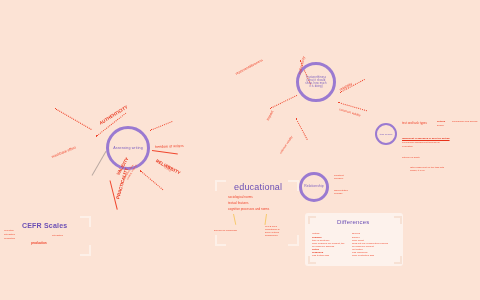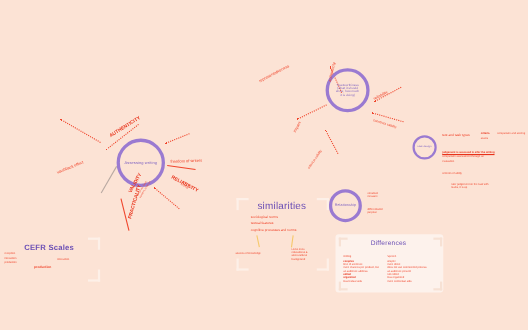--- a/index.html
+++ b/index.html
@@ -154,21 +154,21 @@
     <div class="node tiny red" style="left:334px;top:189px;white-space:pre;">differentiated
 purpose</div>
   </div>
 
   <div class="node">
     <div class="bracket bk-tl" style="left:215px;top:180px;width:9px;height:9px;"></div>
     <div class="bracket bk-tr" style="left:288px;top:180px;width:9px;height:9px;"></div>
     <div class="bracket bk-bl" style="left:215px;top:235px;width:9px;height:9px;"></div>
     <div class="bracket bk-br" style="left:288px;top:235px;width:9px;height:9px;"></div>
 
-    <div class="node title-sim nowrap" style="left:234px;top:182px;">similarities</div>
+    <div class="node title-sim nowrap" style="left:234px;top:182px;">educational</div>
 
     <div class="node xs red nowrap" style="left:228px;top:196px;">sociological norms</div>
     <div class="node xs red nowrap" style="left:228px;top:202px;">textual features</div>
     <div class="node xs red nowrap" style="left:228px;top:208px;">cognitive processes and norms</div>
 
     <div class="leader" style="left:233px;top:214px;width:1px;height:11px;transform:rotate(-12deg);transform-origin:top center;"></div>
     <div class="leader" style="left:266px;top:214px;width:1px;height:11px;transform:rotate(8deg);transform-origin:top center;"></div>
 
     <div class="node tiny red nowrap" style="left:214px;top:229px;">sources of knowledge</div>
 

